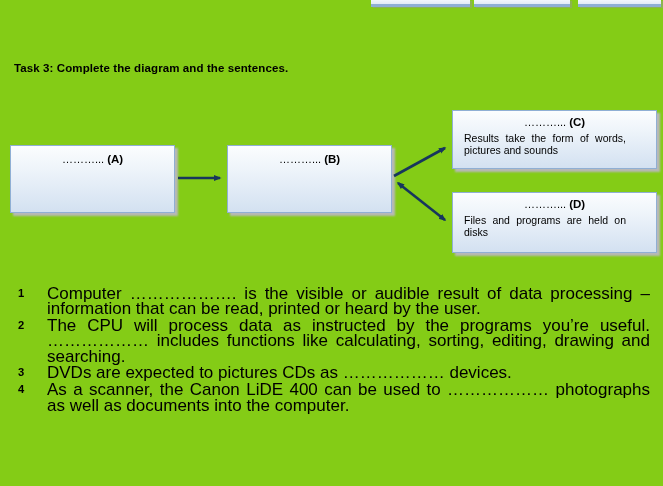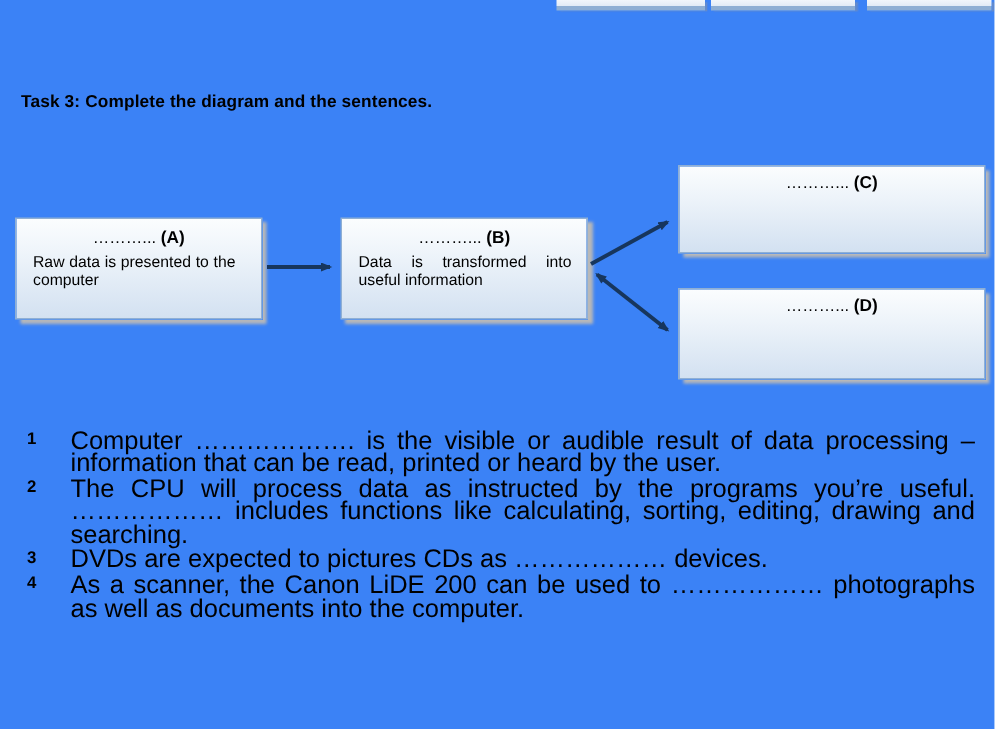--- a/index.html
+++ b/index.html
@@ -1,19 +1,19 @@
 <!DOCTYPE html>
 <html><head>
 <meta charset="utf-8">
 <style>
   html,body{margin:0;padding:0;background:#fff;}
   #page{
     position:relative;
     width:663px;height:486px;
-    background:#3b82f6;
+    background:#84cc16;
     font-family:"Liberation Sans", sans-serif;
     color:#000;
     overflow:hidden;
   }
   
   .top-remnant{
     position:absolute;top:0;height:4px;
     background:linear-gradient(#f2f6fb,#e2ebf6);
     border-bottom:3px solid #8fafd4;
     box-shadow:2px 1px 1px rgba(150,150,150,.45);
@@ -69,34 +69,34 @@
 <div id="page">
 
   <div id="remnant1" class="top-remnant"></div>
   <div id="remnant2" class="top-remnant"></div>
   <div id="remnant3" class="top-remnant"></div>
 
   <div class="title">Task 3: Complete the diagram and the sentences.</div>
 
   <div id="box-a" class="dbox">
     <div class="hdr"><span>………...</span> <b>(A)</b></div>
-    <div class="body">Raw data is presented to the computer</div>
   </div>
 
   <div id="box-b" class="dbox">
     <div class="hdr"><span>………...</span> <b>(B)</b></div>
-    <div class="body">Data is transformed into useful information</div>
   </div>
 
   <div id="box-c" class="dbox">
     <div class="hdr"><span>………...</span> <b>(C)</b></div>
+    <div class="body">Results take the form of words, pictures and sounds</div>
   </div>
 
   <div id="box-d" class="dbox">
     <div class="hdr"><span>………...</span> <b>(D)</b></div>
+    <div class="body">Files and programs are held on disks</div>
   </div>
 
   <svg id="arrow-layer" viewBox="0 0 663 486" xmlns="http://www.w3.org/2000/svg">
     <defs>
       <marker id="ah-end" markerWidth="8" markerHeight="7" refX="6" refY="3" orient="auto" markerUnits="userSpaceOnUse">
         <path d="M0,0 L7.5,3 L0,6 z" fill="#17365d"></path>
       </marker>
       <marker id="ah-start" markerWidth="8" markerHeight="7" refX="1.5" refY="3" orient="auto" markerUnits="userSpaceOnUse">
         <path d="M7.5,0 L0,3 L7.5,6 z" fill="#17365d"></path>
       </marker>
@@ -114,17 +114,17 @@
     <div class="sent">
       <span class="num">2</span>
       <span class="txt">The CPU will process data as instructed by the programs you’re useful. ……………… includes functions like calculating, sorting, editing, drawing and searching.</span>
     </div>
     <div class="sent">
       <span class="num">3</span>
       <span class="txt">DVDs are expected to pictures CDs as ……………… devices.</span>
     </div>
     <div class="sent">
       <span class="num">4</span>
-      <span class="txt">As a scanner, the Canon LiDE 200 can be used to ……………… photographs as well as documents into the computer.</span>
+      <span class="txt">As a scanner, the Canon LiDE 400 can be used to ……………… photographs as well as documents into the computer.</span>
     </div>
   </div>
 
 </div>
 
 </body></html>

